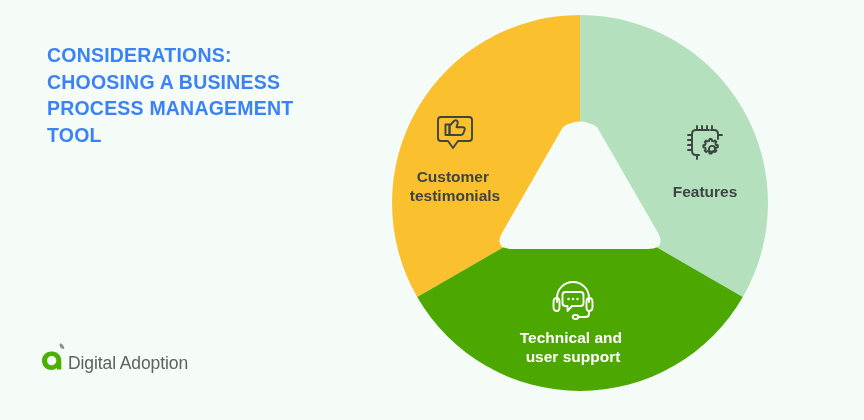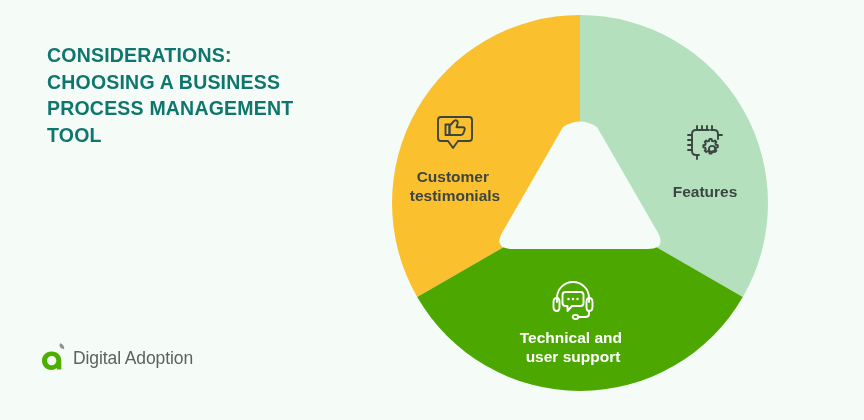--- a/index.html
+++ b/index.html
@@ -24,32 +24,31 @@
   
   #headline {
     position: absolute;
     left: 47px;
     top: 42px;
     width: 300px;
     font-size: 19.5px;
     line-height: 1.37;
     font-weight: bold;
     letter-spacing: 0.2px;
-    color: #0f766e;
+    color: #3b82f6;
     text-transform: uppercase;
     white-space: pre-line;
   }
 
   #logo {
     position: absolute;
     left: 38px;
     top: 342px;
     display: flex;
-    align-items: center;
-    gap: 5px;
+    align-items: flex-end;
   }
   #logo-mark {
     width: 30px;
     height: 32px;
     display: block;
   }
   #logo-text {
     font-size: 17.5px;
     color: #5B625F;
     letter-spacing: -0.1px;

